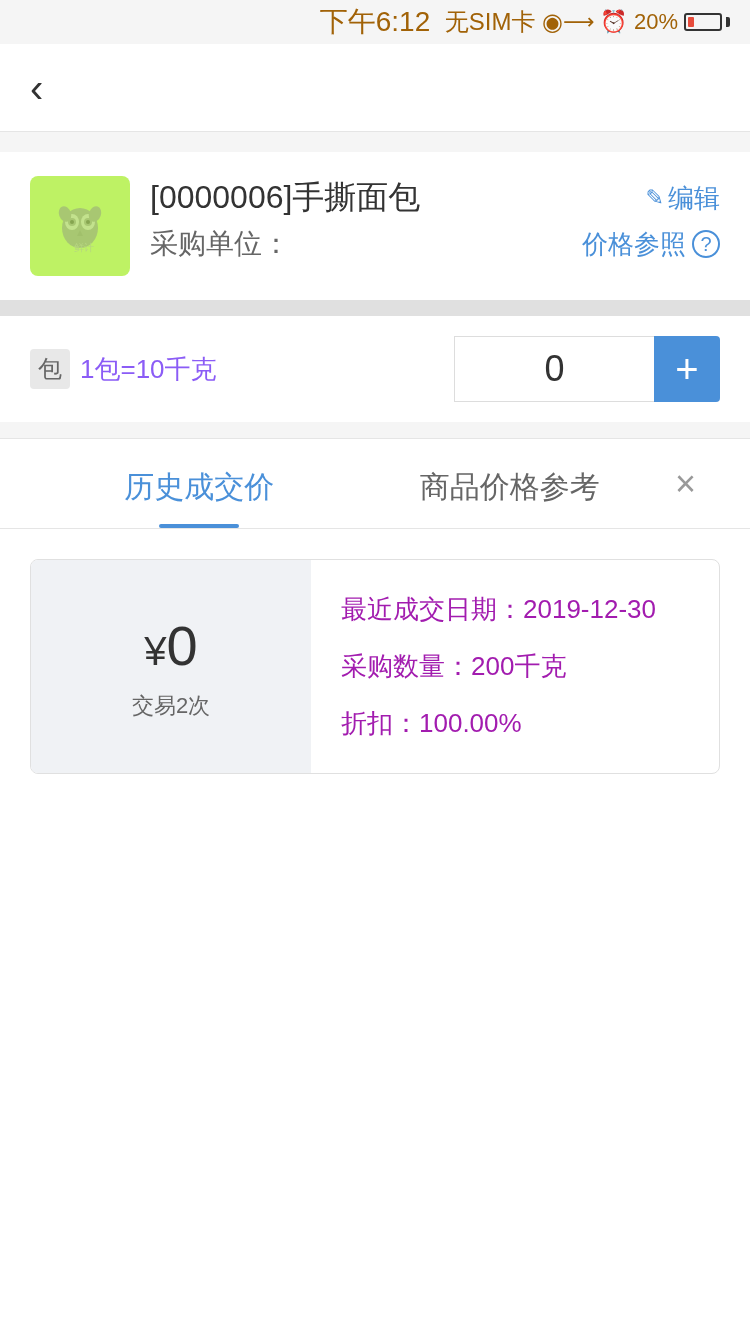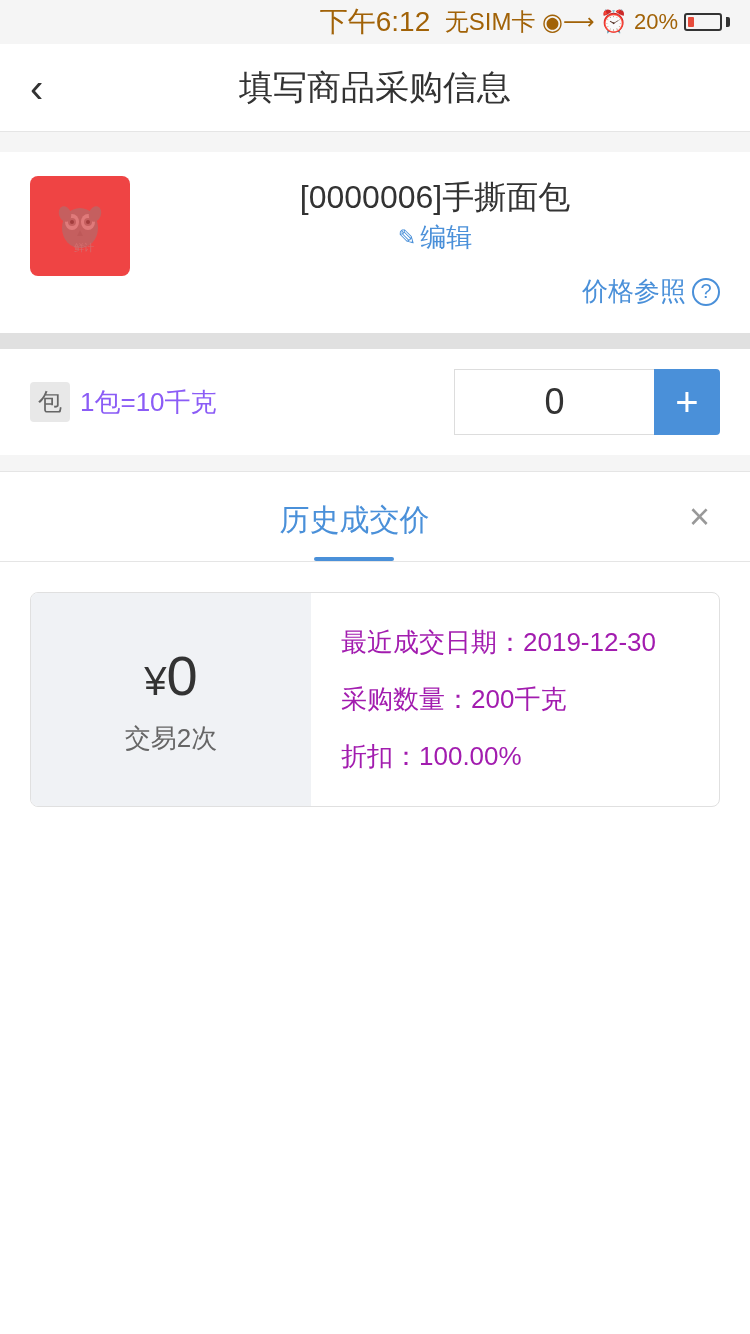--- a/index.html
+++ b/index.html
@@ -105,41 +105,40 @@
       padding: 24px 30px;
     }
     .product-header {
       display: flex;
       align-items: flex-start;
       gap: 20px;
     }
     .product-thumbnail {
       width: 100px;
       height: 100px;
-      background: #ef4444;
+      background: #bef264;
       border-radius: 8px;
       display: flex;
       align-items: center;
       justify-content: center;
       flex-shrink: 0;
     }
     .owl-icon {
       width: 60px;
       height: 60px;
       opacity: 0.4;
     }
     .product-info {
       flex: 1;
     }
     .product-title-row {
       display: flex;
       align-items: center;
       justify-content: space-between;
-      margin-bottom: 19px;
-      flex-direction: column;
+      margin-bottom: 5px;
     }
     .product-name {
       font-size: 32px;
       color: #333;
       font-weight: 500;
     }
     .edit-btn {
       font-size: 26px;
       color: #4a90d9;
       cursor: pointer;
@@ -265,21 +264,21 @@
       margin-top: 16px;
       border-top: 1px solid #e5e5e5;
     }
 
     
     .tabs-row {
       display: flex;
       align-items: center;
       border-bottom: 1px solid #e5e5e5;
       position: relative;
-      padding: 0 30px;
+      padding: 0 44px;
     }
     .tab-item {
       flex: 1;
       text-align: center;
       padding: 28px 0 20px;
       font-size: 30px;
       color: #666;
       cursor: pointer;
       position: relative;
     }
@@ -326,21 +325,21 @@
     }
     .price-amount {
       font-size: 56px;
       color: #333;
       font-weight: 400;
     }
     .price-amount-symbol {
       font-size: 40px;
     }
     .price-trade-count {
-      font-size: 26px;
+      font-size: 22px;
       color: #666;
       margin-top: 13px;
     }
     .price-right {
       flex: 1;
       padding: 30px 30px;
       display: flex;
       flex-direction: column;
       gap: 18px;
       justify-content: center;
@@ -374,21 +373,20 @@
       <div class="battery-body">
         <div class="battery-fill"></div>
       </div>
       <div class="battery-cap"></div>
     </div>
   </div>
 </div>
 
 <div class="nav-bar">
   <div class="back-btn">‹</div>
-  <div class="nav-title">填写商品采购信息</div>
 </div>
 
 <div class="product-card">
   <div class="product-header">
     <div class="product-thumbnail">
 
       <svg class="owl-icon" viewBox="0 0 60 60" fill="none">
         <ellipse cx="30" cy="32" rx="18" ry="20" fill="#888"></ellipse>
         <ellipse cx="22" cy="26" rx="7" ry="8" fill="#ccc"></ellipse>
         <ellipse cx="38" cy="26" rx="7" ry="8" fill="#ccc"></ellipse>
@@ -407,20 +405,21 @@
         <div class="product-name">
           <span>[0000006]</span><span>手撕面包</span>
         </div>
         <div class="edit-btn">
           <span class="edit-icon-small">✎</span>
           <span>编辑</span>
         </div>
       </div>
       <div class="product-unit-row">
         <div class="unit-label">
+          <span>采购单位：</span>
         </div>
         <div class="price-ref-btn">
           <span>价格参照</span>
           <div class="price-ref-circle">
             <span>?</span>
           </div>
         </div>
       </div>
     </div>
   </div>
@@ -440,20 +439,23 @@
     <div class="quantity-plus-btn">+</div>
   </div>
 </div>
 
 <div class="bottom-panel">
 
   <div class="tabs-row">
     <div class="tab-item active">
       <span>历史成交价</span>
     </div>
+    <div class="tab-item">
+      <span>商品价格参考</span>
+    </div>
     <div class="close-tab-btn">×</div>
   </div>
 
   <div class="price-info-area">
     <div class="price-info-card">
       <div class="price-left">
         <div class="price-amount">
           <span class="price-amount-symbol">¥</span><span>0</span>
         </div>
         <div class="price-trade-count">交易2次</div>

